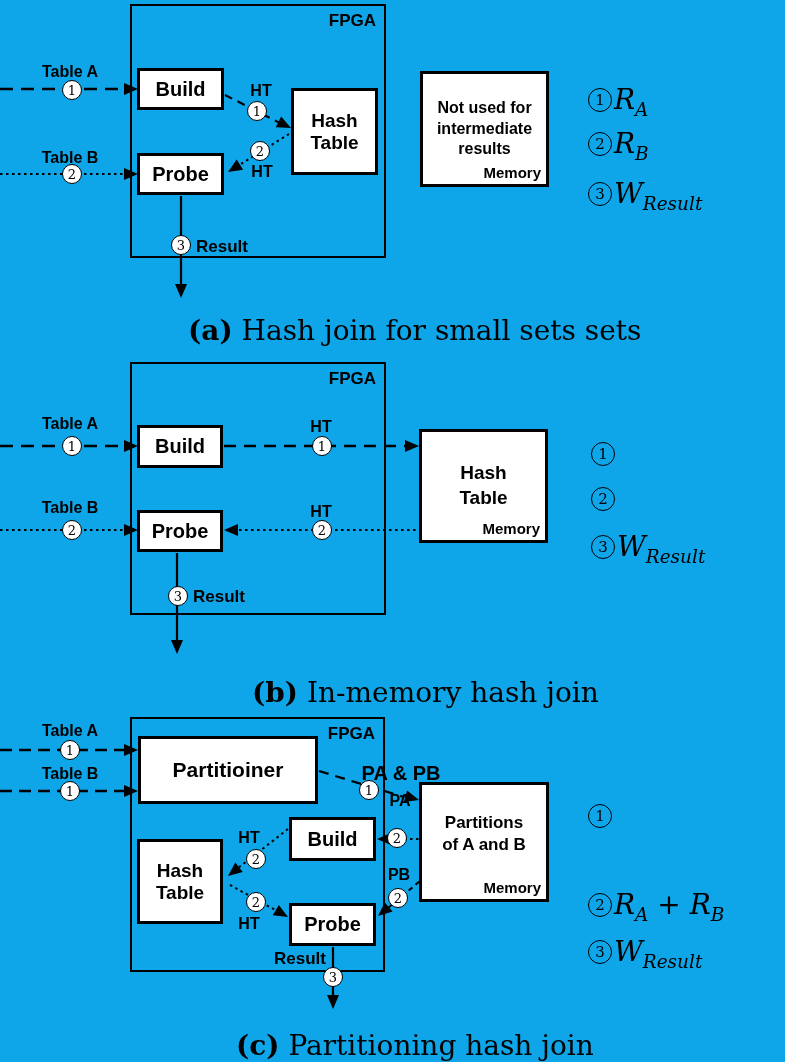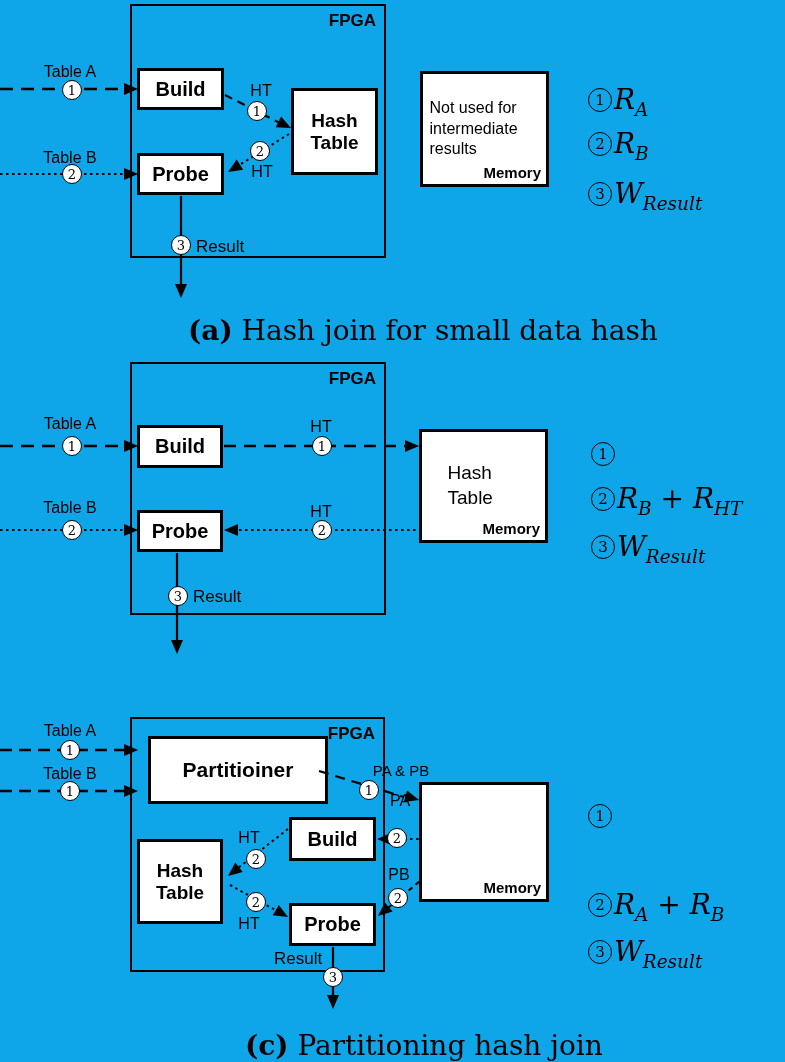--- a/index.html
+++ b/index.html
@@ -6,24 +6,24 @@
   html,body { background:#fff; }
   .canvas { position:relative; width:785px; height:1062px; background:#0ea5e9; color:#000;
             font-family:"Liberation Sans", sans-serif; overflow:hidden; }
   .fpga { position:absolute; border:2px solid #000; background:transparent; z-index:1; }
   .fpga-label { position:absolute; top:5px; right:8px; font-weight:bold; font-size:17px; }
   .box { position:absolute; border:3px solid #000; background:#fff; z-index:1;
          display:flex; align-items:center; justify-content:center; text-align:center;
          font-weight:bold; line-height:1.12; }
   .membox { position:absolute; border:3px solid #000; background:#fff; z-index:1;
             display:flex; align-items:center; justify-content:center; }
-  .memtext { font-weight:normal; line-height:1.3; }
+  .memtext { font-weight:bold; text-align:center; line-height:1.3; }
   .memlabel { position:absolute; right:5px; bottom:3px; font-weight:bold; font-size:15px; }
   .wires { position:absolute; left:0; top:0; z-index:2; pointer-events:none; }
-  .lbl { position:absolute; font-weight:normal; white-space:nowrap; z-index:3; }
+  .lbl { position:absolute; font-weight:bold; white-space:nowrap; z-index:3; }
   .lbl.c { transform:translateX(-50%); }
   .circ { position:absolute; width:20px; height:20px; border:1.6px solid #000; border-radius:50%;
           background:#fff; z-index:3; display:flex; align-items:center; justify-content:center;
           font-family:"DejaVu Serif", serif; font-size:13px; transform:translate(-50%,-50%); }
   .formula { position:absolute; display:flex; align-items:flex-start; z-index:3;
              font-family:"DejaVu Serif", serif; }
   .fcirc { flex:none; width:24px; height:24px; border:1.5px solid #000; border-radius:50%;
            display:flex; align-items:center; justify-content:center; font-size:15px;
            margin-top:4px; margin-right:2px; }
   .fexpr { font-style:italic; font-size:28px; line-height:1.15; white-space:nowrap; }
@@ -117,21 +117,21 @@
   </div>
   <div class="formula" style="left:588px;top:128px">
     <span class="fcirc">2</span>
     <span class="fexpr">R<sub>B</sub></span>
   </div>
   <div class="formula" style="left:588px;top:178px">
     <span class="fcirc">3</span>
     <span class="fexpr">W<sub>Result</sub></span>
   </div>
   <div class="caption" style="left:188px;top:314px">
-    <span class="tag">(a)</span><span> Hash join for small data hash</span>
+    <span class="tag">(a)</span><span> Hash join for small sets sets</span>
   </div>
 
   <div class="fpga" style="left:130px;top:362px;width:256px;height:253px">
     <span class="fpga-label">FPGA</span>
   </div>
   <div class="box" style="left:137px;top:425px;width:86px;height:43px;font-size:20px">
     <span>Build</span>
   </div>
   <div class="box" style="left:137px;top:510px;width:86px;height:42px;font-size:20px">
     <span>Probe</span>
@@ -149,48 +149,51 @@
   <span class="circ" style="left:72px;top:530px">2</span>
   <span class="circ" style="left:322px;top:446px">1</span>
   <span class="circ" style="left:322px;top:530px">2</span>
   <span class="circ" style="left:178px;top:596px">3</span>
 
   <div class="formula" style="left:591px;top:438px">
     <span class="fcirc">1</span>
   </div>
   <div class="formula" style="left:591px;top:483px">
     <span class="fcirc">2</span>
-    <span class="fexpr">R<sub>B</sub> + R<sub>HT</sub></span>
   </div>
   <div class="formula" style="left:591px;top:531px">
     <span class="fcirc">3</span>
     <span class="fexpr">W<sub>Result</sub></span>
   </div>
+  <div class="caption" style="left:252px;top:676px">
+    <span class="tag">(b)</span><span> In-memory hash join</span>
+  </div>
 
   <div class="fpga" style="left:130px;top:717px;width:255px;height:255px">
     <span class="fpga-label">FPGA</span>
   </div>
-  <div class="box" style="left:148px;top:736px;width:180px;height:68px;font-size:21px">
+  <div class="box" style="left:138px;top:736px;width:180px;height:68px;font-size:21px">
     <span>Partitioiner</span>
   </div>
   <div class="box" style="left:289px;top:817px;width:87px;height:44px;font-size:20px">
     <span>Build</span>
   </div>
   <div class="box" style="left:137px;top:839px;width:86px;height:85px;font-size:19px">
     <span>Hash Table</span>
   </div>
   <div class="box" style="left:289px;top:903px;width:87px;height:43px;font-size:20px">
     <span>Probe</span>
   </div>
   <div class="membox" style="left:419px;top:782px;width:130px;height:120px">
+    <div class="memtext" style="font-size:17px;width:98px;padding-bottom:16px">Partitions of A and B</div>
     <span class="memlabel">Memory</span>
   </div>
   <span class="lbl c" style="left:70px;top:722px;font-size:16px">Table A</span>
   <span class="lbl c" style="left:70px;top:765px;font-size:16px">Table B</span>
-  <span class="lbl c" style="left:401px;top:762px;font-size:15px">PA &amp; PB</span>
+  <span class="lbl c" style="left:401px;top:762px;font-size:20px">PA &amp; PB</span>
   <span class="lbl c" style="left:400px;top:792px;font-size:16px">PA</span>
   <span class="lbl c" style="left:399px;top:866px;font-size:16px">PB</span>
   <span class="lbl c" style="left:249px;top:829px;font-size:16px">HT</span>
   <span class="lbl c" style="left:249px;top:915px;font-size:16px">HT</span>
   <span class="lbl" style="left:274px;top:949px;font-size:17px">Result</span>
   <span class="circ" style="left:70px;top:750px">1</span>
   <span class="circ" style="left:70px;top:791px">1</span>
   <span class="circ" style="left:369px;top:790px">1</span>
   <span class="circ" style="left:397px;top:838px">2</span>
   <span class="circ" style="left:398px;top:898px">2</span>
@@ -202,17 +205,17 @@
     <span class="fcirc">1</span>
   </div>
   <div class="formula" style="left:588px;top:889px">
     <span class="fcirc">2</span>
     <span class="fexpr">R<sub>A</sub> + R<sub>B</sub></span>
   </div>
   <div class="formula" style="left:588px;top:936px">
     <span class="fcirc">3</span>
     <span class="fexpr">W<sub>Result</sub></span>
   </div>
-  <div class="caption" style="left:245px;top:1029px">
+  <div class="caption" style="left:236px;top:1029px">
     <span class="tag">(c)</span><span> Partitioning hash join</span>
   </div>
 
 </div>
 
 </body></html>

